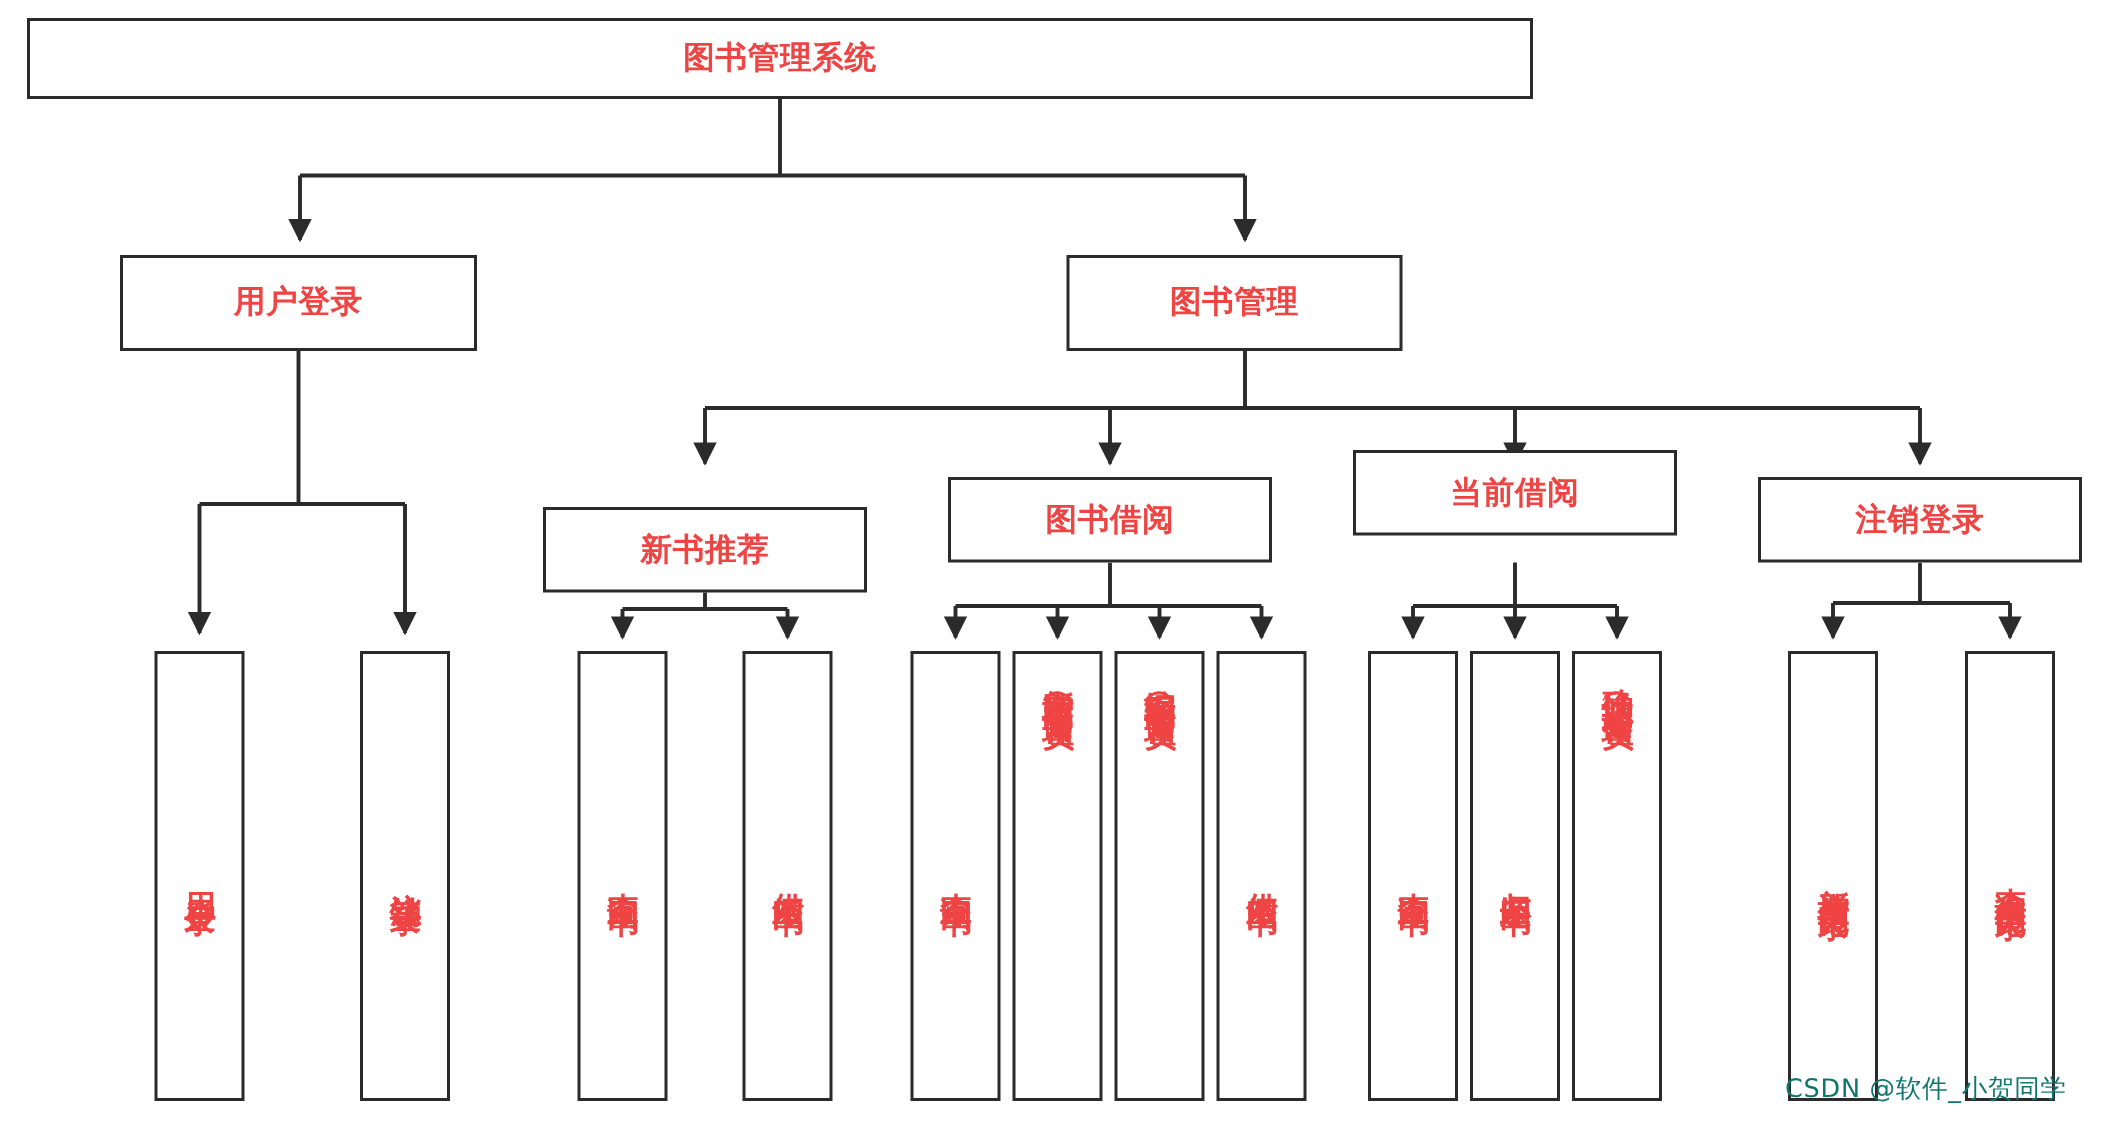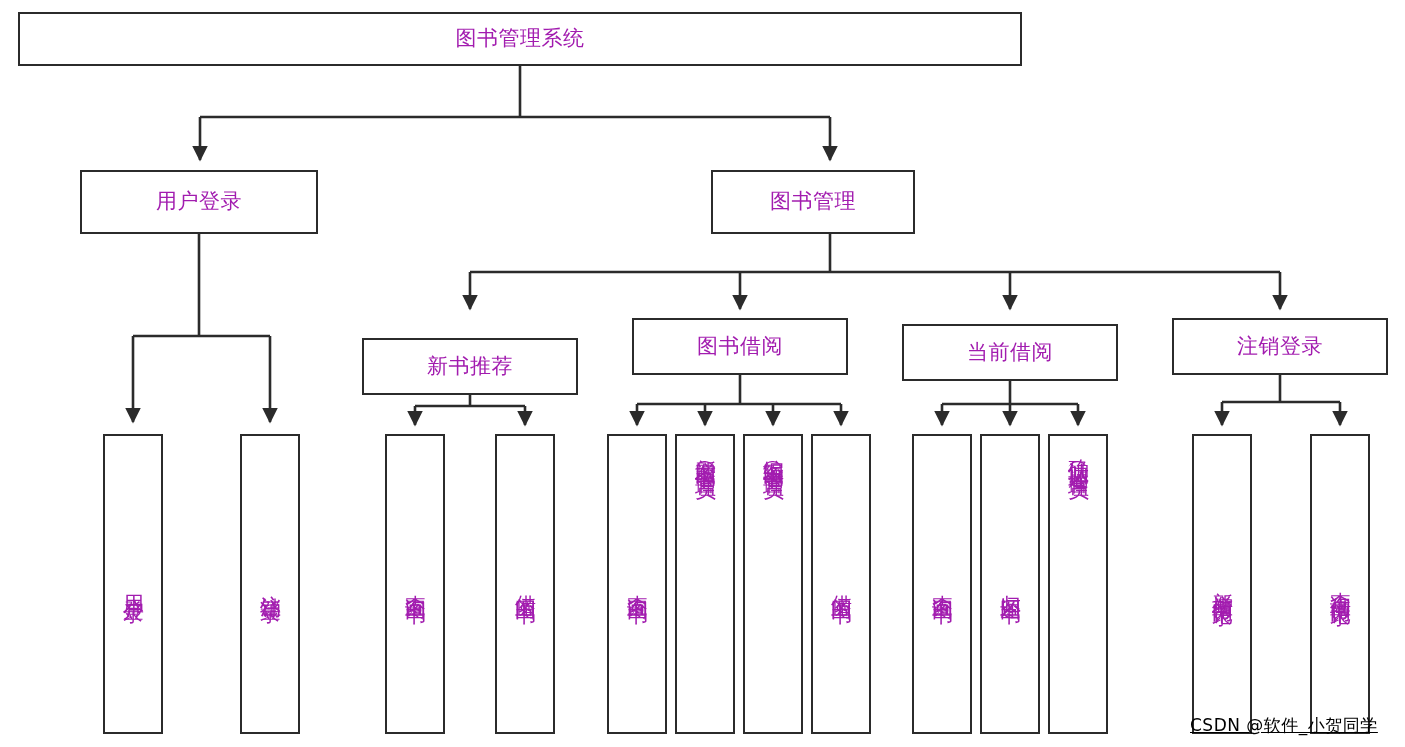--- a/index.html
+++ b/index.html
@@ -28,21 +28,22 @@
     pointer-events: none;
   }
   .node {
     position: absolute;
     box-sizing: border-box;
     border: 2px solid #2b2b2b;
     background: #ffffff;
     display: flex;
     align-items: center;
     justify-content: center;
-    color: #a21caf;
+    color: #ef4444;
+    font-weight: bold;
   }
   .node .label {
     display: block;
     text-align: center;
     line-height: 1.12;
     white-space: pre;
   }
   .node.horiz .label {
     writing-mode: horizontal-tb;
     font-size: 21px;
@@ -62,24 +63,23 @@
   }
   .node.vert.centered {
     align-items: center;
     padding-top: 0;
   }
   #watermark {
     position: absolute;
     left: 1190px;
     top: 714px;
     font-size: 17px;
-    color: #000000;
+    color: #0f766e;
     white-space: nowrap;
     letter-spacing: 0.5px;
-    text-decoration: underline;
   }
 </style>
 </head>
 <body>
 
 <div id="diagram-root">
 
   <svg class="connectors" viewBox="0 0 1405 747" xmlns="http://www.w3.org/2000/svg">
     <defs>
       <marker id="arrow" viewBox="0 0 10 10" refX="9" refY="5" markerWidth="6" markerHeight="6" orient="auto-start-reverse">
@@ -130,31 +130,31 @@
     </g>
   </svg>
 
   <div class="node horiz" style="left:18px; top:12px; width:1004px; height:54px;">
     <span class="label">图书管理系统</span>
   </div>
 
   <div class="node horiz" style="left:80px; top:170px; width:238px; height:64px;">
     <span class="label">用户登录</span>
   </div>
-  <div class="node horiz" style="left:711px; top:170px; width:204px; height:64px;">
+  <div class="node horiz" style="left:711px; top:170px; width:224px; height:64px;">
     <span class="label">图书管理</span>
   </div>
 
   <div class="node horiz" style="left:362px; top:318px; width:216px; height:57px;margin-top:20px;">
     <span class="label">新书推荐</span>
   </div>
   <div class="node horiz" style="left:632px; top:318px; width:216px; height:57px;">
     <span class="label">图书借阅</span>
   </div>
-  <div class="node horiz" style="left:902px; top:324px; width:216px; height:57px;">
+  <div class="node horiz" style="left:902px; top:300px; width:216px; height:57px;">
     <span class="label">当前借阅</span>
   </div>
   <div class="node horiz" style="left:1172px; top:318px; width:216px; height:57px;">
     <span class="label">注销登录</span>
   </div>
 
   <div class="node vert centered" style="left:103px; top:434px; width:60px; height:300px;">
     <span class="label">用户登录</span>
   </div>
   <div class="node vert centered" style="left:240px; top:434px; width:60px; height:300px;">

